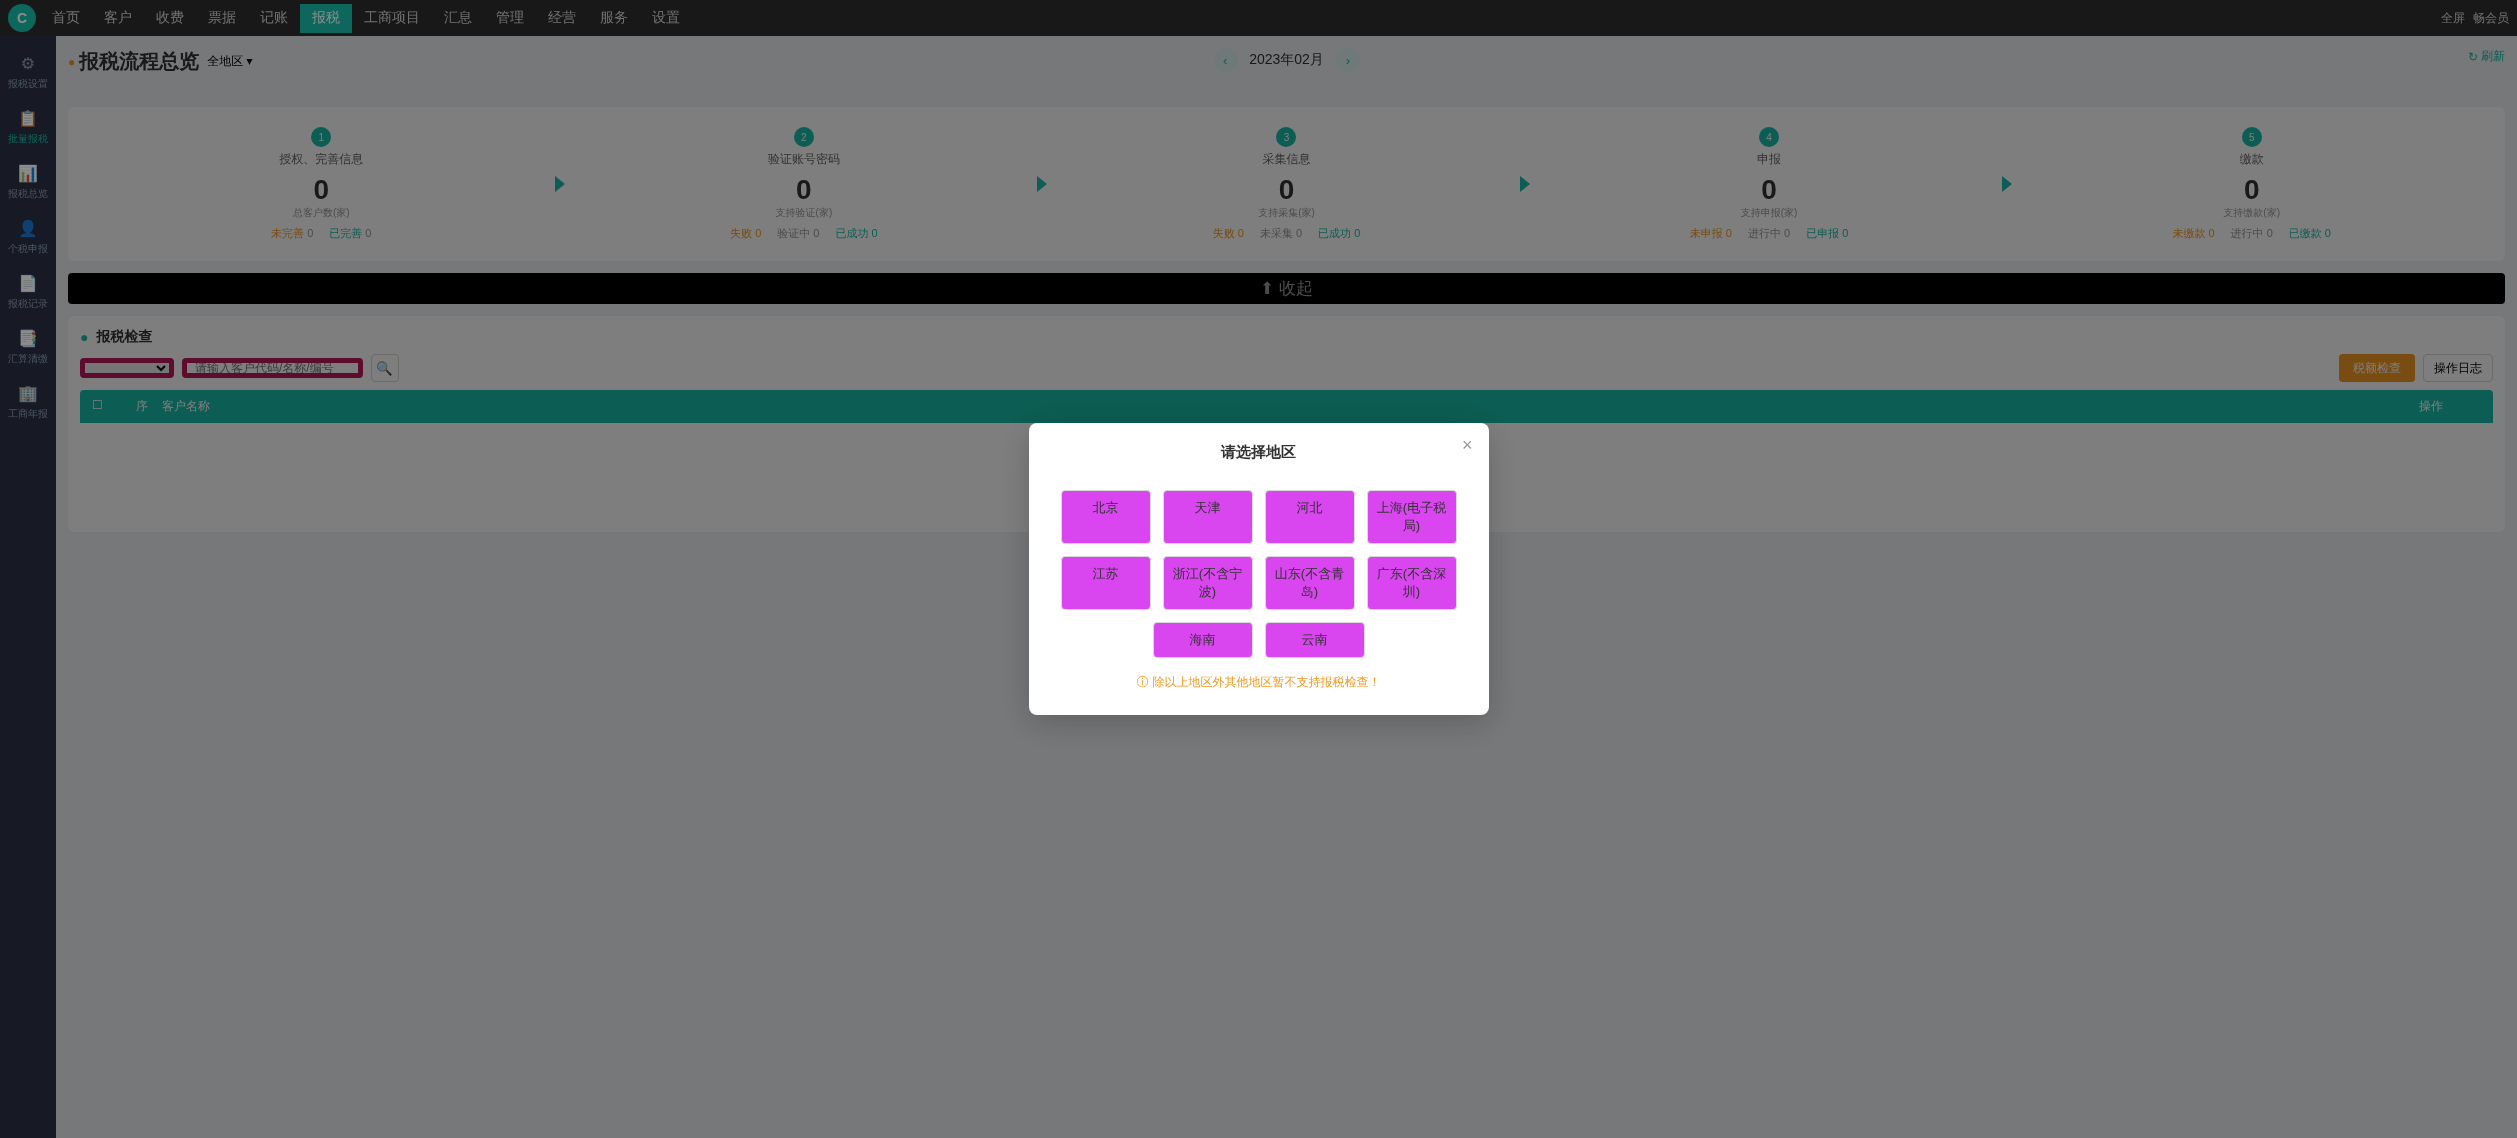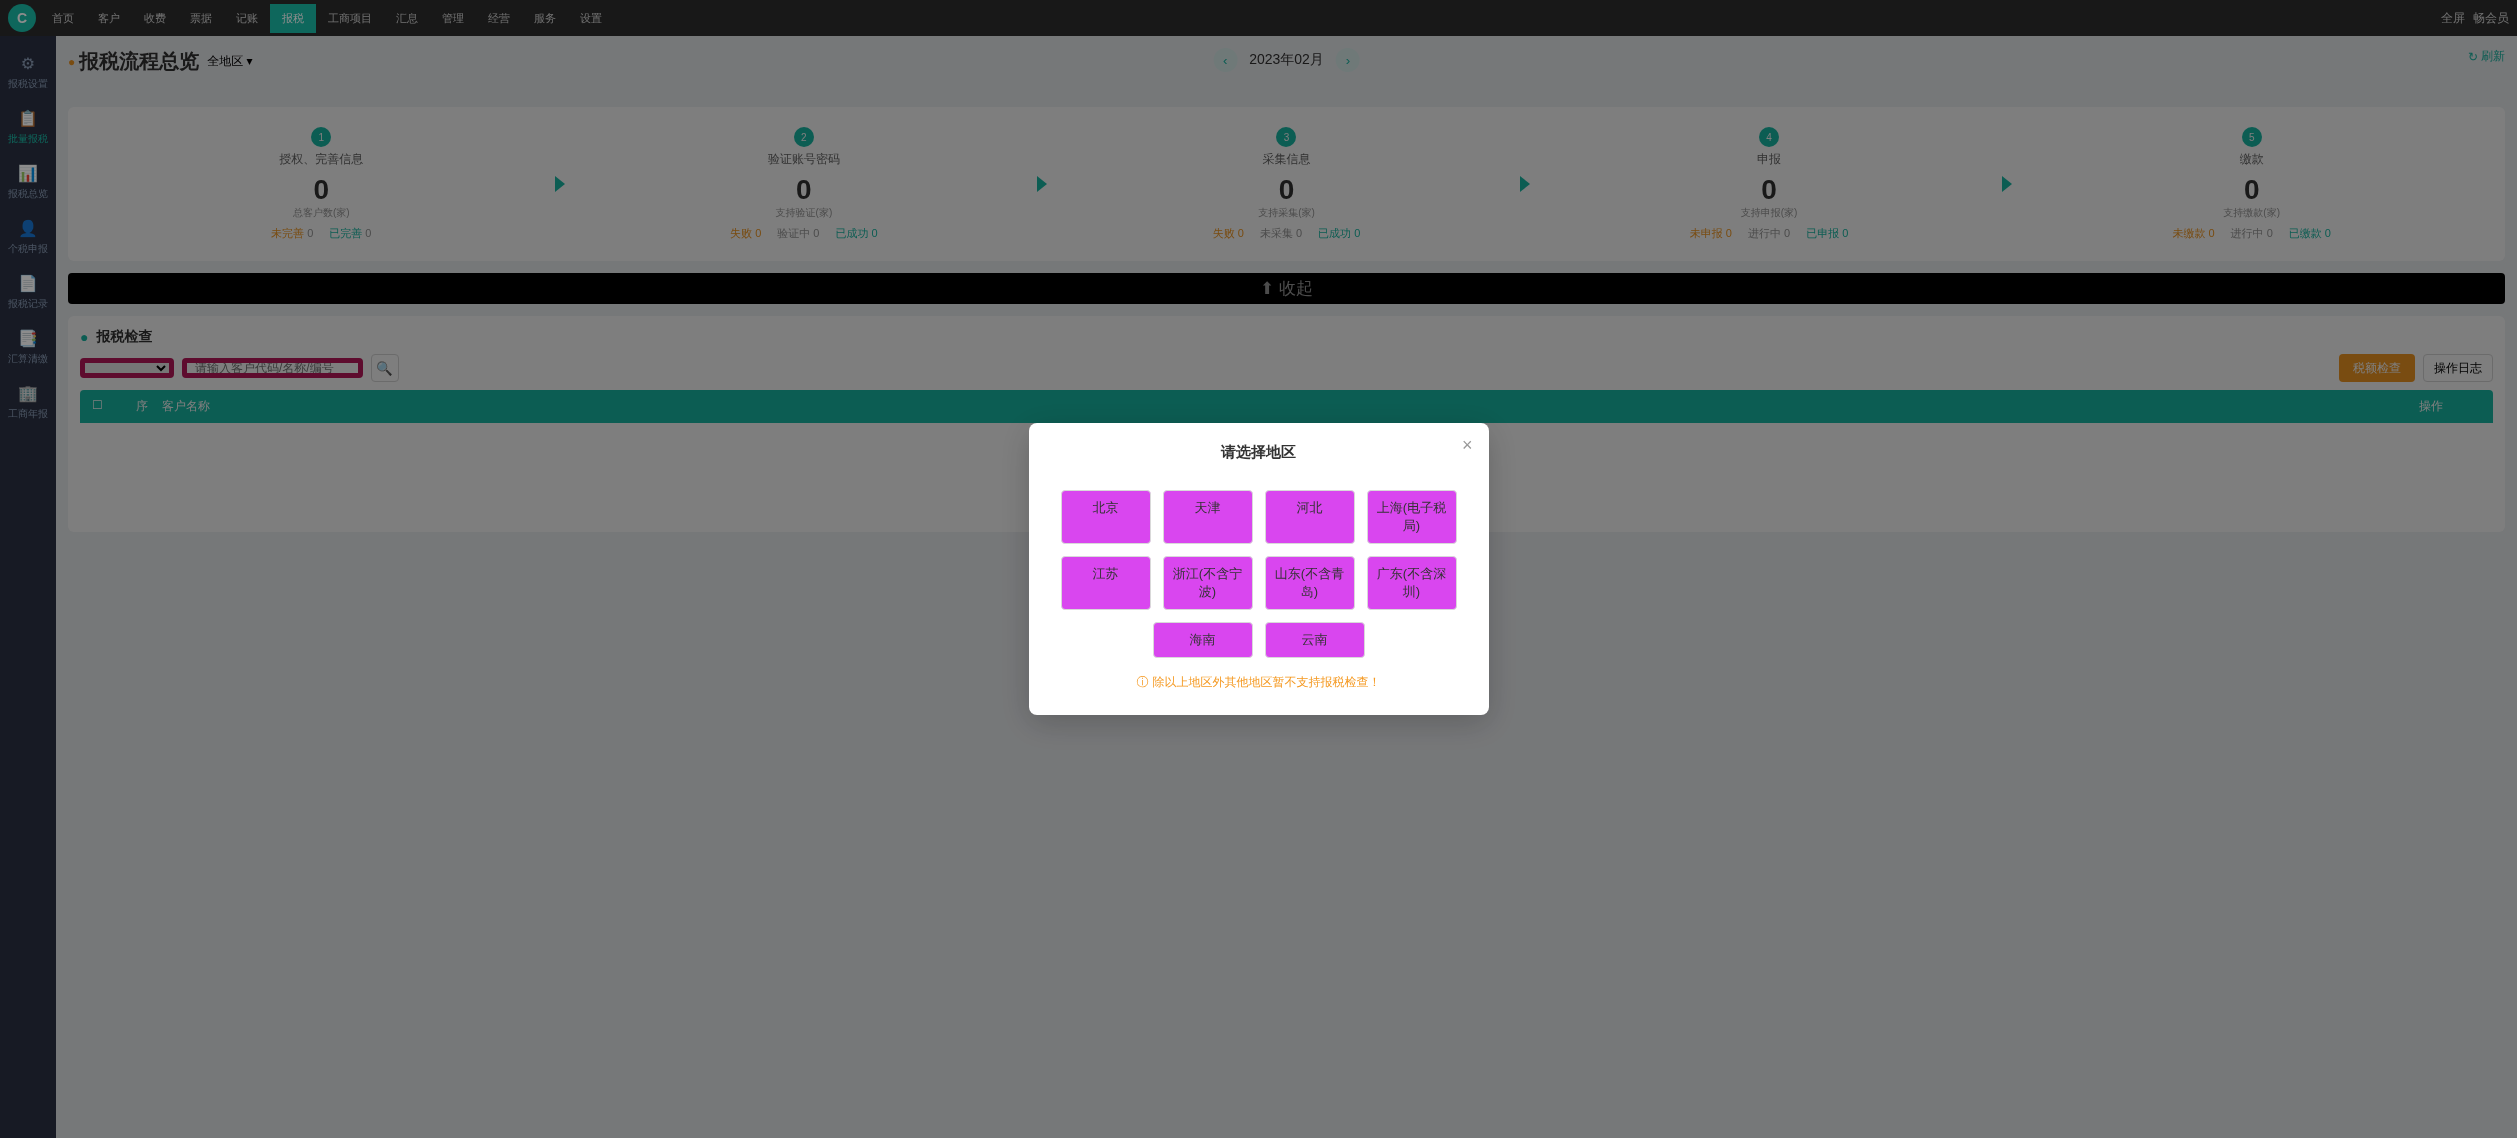--- a/index.html
+++ b/index.html
@@ -24,21 +24,21 @@
     }
     .top-nav .nav-items {
       display: flex; align-items: center; flex: 1;
     }
     .top-nav .nav-item {
       color: #ccc;
       padding: 0 12px;
       height: 29px;
       display: flex; align-items: center;
       cursor: pointer;
-      font-size: 11px;
+      font-size: 14px;
     }
     .top-nav .nav-item.active {
       background: #1abca8;
       color: white;
     }
     .top-nav .nav-right {
       display: flex; align-items: center; gap: 8px;
       margin-left: auto;
       color: #ccc; font-size: 12px;
     }

